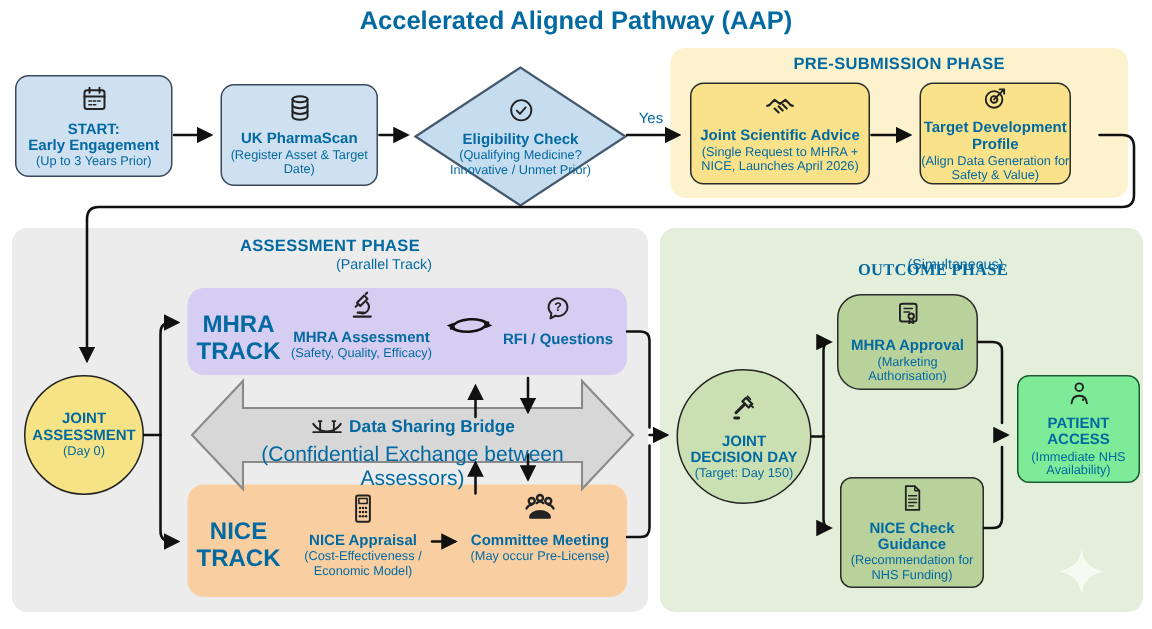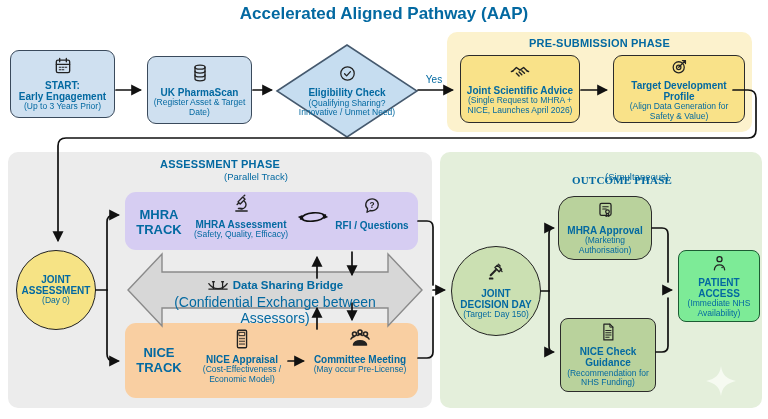--- a/index.html
+++ b/index.html
@@ -10,21 +10,21 @@
   .container{border-radius:10px;}
   .phase-label{font-size:11px;font-weight:bold;text-align:center;letter-spacing:.2px;}
   .phase-sub{font-size:9.5px;text-align:center;padding-left:36px;}
   .box{border:1.4px solid #3a4a5c;border-radius:9px;display:flex;flex-direction:column;
        align-items:center;justify-content:center;text-align:center;box-sizing:border-box;padding:2px;}
   .soft{border:none;border-radius:11px;}
   .grp{display:flex;flex-direction:column;align-items:center;justify-content:flex-start;text-align:center;}
   .t{font-weight:bold;font-size:10px;line-height:1.12;}
   .t2{font-weight:bold;font-size:10.5px;line-height:1.15;}
   .s{font-size:8.5px;line-height:1.12;}
-  .track{font-size:13px;font-weight:bold;line-height:1.15;text-align:center;}
+  .track{font-size:16px;font-weight:bold;line-height:1.15;text-align:center;}
   .circle{border-radius:50%;border:1.6px solid #222;display:flex;flex-direction:column;
           align-items:center;justify-content:center;text-align:center;box-sizing:border-box;}
   .ic{stroke:#222;fill:none;stroke-width:1.6;stroke-linecap:round;stroke-linejoin:round;}
   .yes{font-size:10px;}
   svg.overlay{position:absolute;left:0;top:0;z-index:3;pointer-events:none;}
   .lvl0{z-index:1}.lvl1{z-index:2}.lvl2{z-index:4}
   .diamond-content{display:flex;flex-direction:column;align-items:center;justify-content:center;text-align:center;}
 </style>
 </head>
 <body>
@@ -108,36 +108,36 @@
   </div>
 
   <div class="abs diamond-content lvl2" style="left:287px;top:56px;width:120px;height:70px;">
     <span>
       <svg class="ic" width="19" height="19" viewBox="0 0 24 24">
           <circle cx="12" cy="12" r="8.5"></circle>
           <path d="M8.3 12.3l2.6 2.7 4.8-5.4"></path>
         </svg>
     </span>
     <div class="t">Eligibility Check</div>
-    <div class="s" style="width:112px">(Qualifying Sharing? Innovative / Unmet Need)</div>
+    <div class="s" style="width:112px">(Qualifying Medicine? Innovative / Unmet Prior)</div>
   </div>
 
   <div class="abs box lvl1" style="left:460px;top:55px;width:120px;height:68px;background:var(--yellow_box);border-color:#2b2b2b;">
     <span>
       <svg class="ic" width="22" height="18" viewBox="0 0 24 20">
           <path d="M4 9l4-4 4 3 4-3 4 4"></path>
           <path d="M8 11.5l3 3M11 10l3 3M14 8.5l3 3"></path>
           <path d="M2.5 9.5L4 9M21.5 9.5L20 9"></path>
         </svg>
     </span>
     <div class="t">Joint Scientific Advice</div>
     <div class="s" style="width:112px">(Single Request to MHRA + NICE, Launches April 2026)</div>
   </div>
 
-  <div class="abs box lvl1" style="left:613px;top:55px;width:132px;height:68px;background:var(--yellow_box);border-color:#2b2b2b;">
+  <div class="abs box lvl1" style="left:613px;top:55px;width:101px;height:68px;background:var(--yellow_box);border-color:#2b2b2b;">
     <span>
       <svg class="ic" width="19" height="19" viewBox="0 0 24 24">
           <circle cx="11" cy="13" r="7"></circle>
           <circle cx="11" cy="13" r="2.8"></circle>
           <path d="M11 13l8.5-8.5M19.5 4.5h-3.8M19.5 4.5v3.8"></path>
         </svg>
     </span>
     <div class="t" style="width:104px">Target Development Profile</div>
     <div class="s" style="width:110px">(Align Data Generation for Safety &amp; Value)</div>
   </div>

